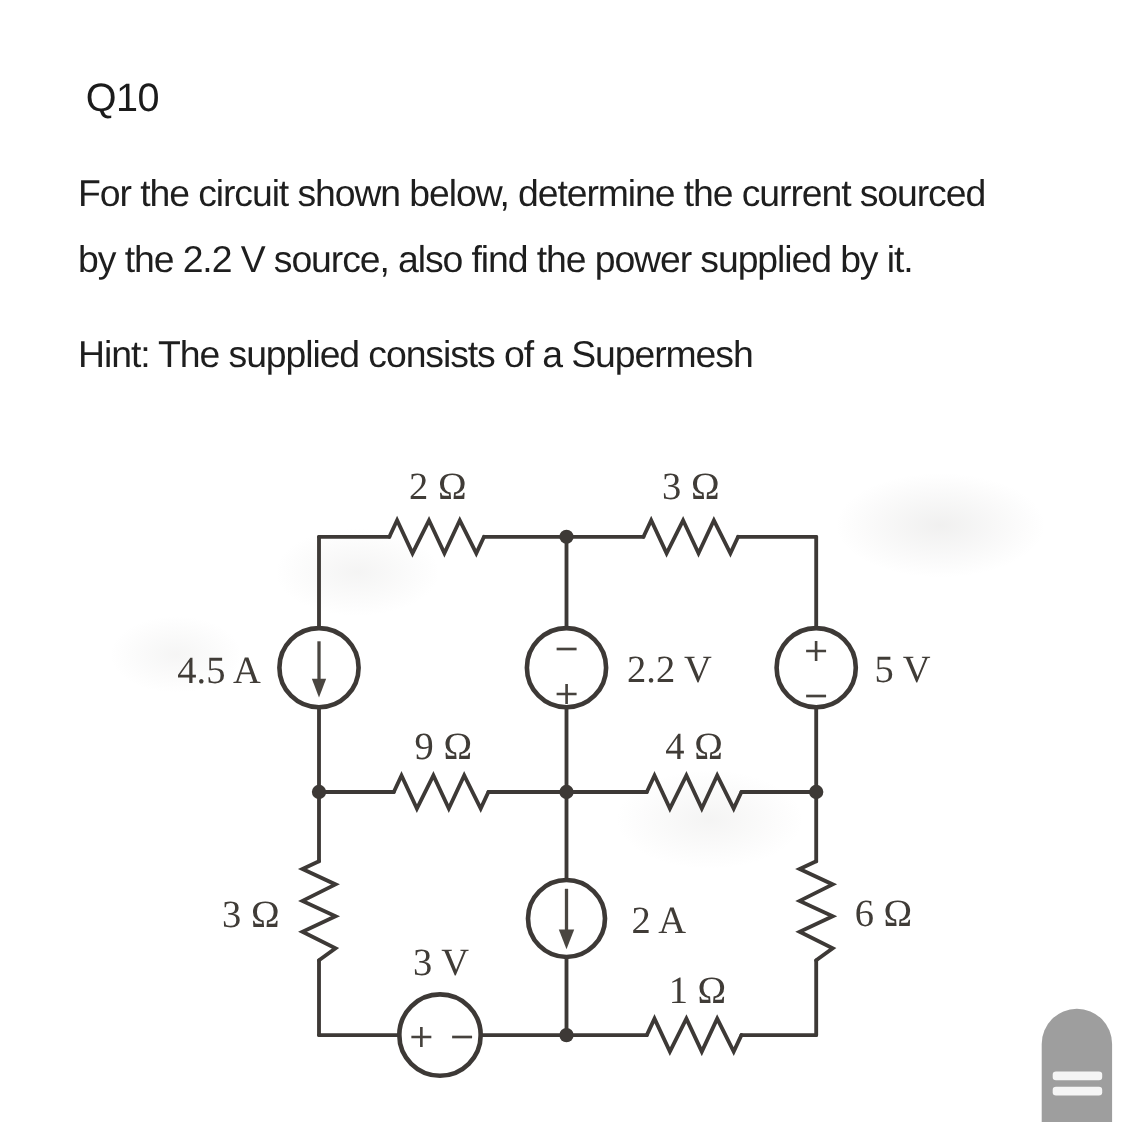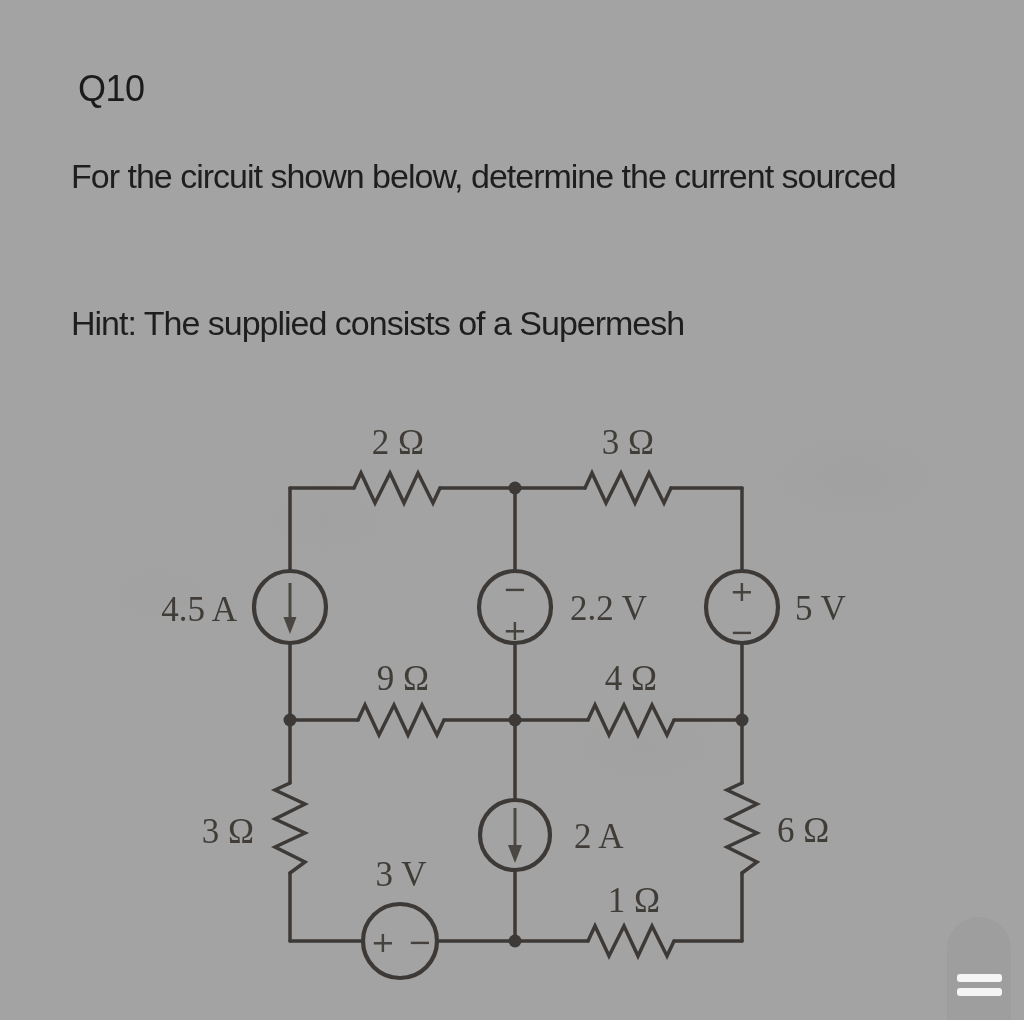--- a/index.html
+++ b/index.html
@@ -1,19 +1,19 @@
 <!DOCTYPE html>
 <html><head>
 <meta charset="utf-8">
 <style>
   html,body{margin:0;padding:0;background:#e9e9e9;}
   .screen{
     position:relative;
     width:1024px;height:1020px;
-    background:#a3a3a3;
+    background:#ffffff;
     overflow:hidden;
     font-family:"Liberation Sans", sans-serif;
     color:#1c1c1c;
   }
   .qid{
     position:absolute;left:78px;top:68px;
     font-size:36px;letter-spacing:-0.5px;color:#1b1b1b;
   }
   .bodyline{
     position:absolute;left:71px;
@@ -56,20 +56,21 @@
   .fab-bar.t{top:57px;}
   .fab-bar.b{top:71px;}
 </style>
 </head>
 <body>
 
 <div class="screen">
 
   <div class="qid">Q10</div>
   <div class="bodyline line1">For the circuit shown below, determine the current sourced</div>
+  <div class="bodyline line2">by the 2.2 V source, also find the power supplied by it.</div>
   <div class="bodyline hint">Hint: The supplied consists of a Supermesh</div>
 
   <div class="blob b1"></div>
   <div class="blob b2"></div>
   <div class="blob b3"></div>
   <div class="blob b4"></div>
 
   <svg class="circuit-svg" width="1024" height="1020" viewBox="0 0 1024 1020">
 
     <g>

